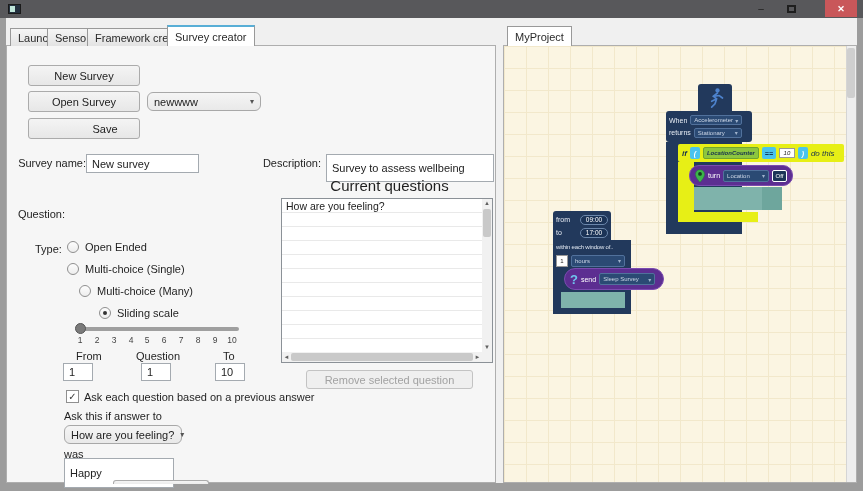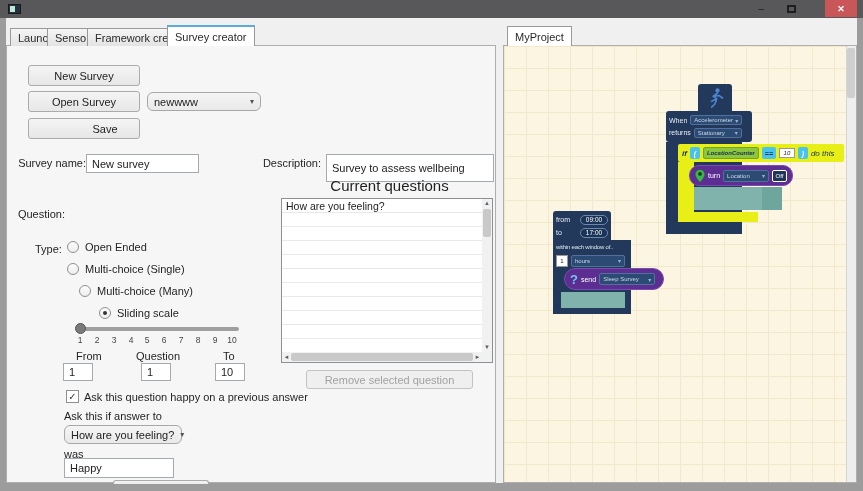--- a/index.html
+++ b/index.html
@@ -173,29 +173,29 @@
     <span class="tick" style="left:218px;top:289px;">10</span>
 
     <div class="lbl" style="left:69px;top:304px;">From</div>
     <div class="lbl" style="left:129px;top:304px;">Question</div>
     <div class="lbl" style="left:216px;top:304px;">To</div>
     <div class="textbox" style="left:56px;top:317px;width:30px;height:18px;">1</div>
     <div class="textbox" style="left:134px;top:317px;width:30px;height:18px;">1</div>
     <div class="textbox" style="left:208px;top:317px;width:30px;height:18px;">10</div>
 
     <div class="checkbox" style="left:59px;top:344px;">✓</div>
-    <div class="lbl" style="left:77px;top:345px;">Ask this question happy on a previous answer</div>
+    <div class="lbl" style="left:77px;top:345px;">Ask each question based on a previous answer</div>
 
     <div class="lbl" style="left:57px;top:364px;">Ask this if answer to</div>
     <div class="combo" style="left:57px;top:379px;width:118px;height:19px;">
       <span>How are you feeling?</span>
       <span class="arrow">▾</span>
     </div>
     <div class="lbl" style="left:57px;top:402px;">was</div>
-    <div class="textbox" style="left:57px;top:412px;width:110px;height:20px;">Happy</div>
+    <div class="textbox" style="left:57px;top:412px;width:110px;height:30px;">Happy</div>
 
     <div class="btn-sliver" style="left:106px;top:434px;width:96px;height:4px;"></div>
   </div>
 
   <div class="page page-right">
 
     <div class="blk navy" style="left:194px;top:38px;width:34px;height:27px;border-radius:3px 3px 0 0;display:flex;align-items:center;justify-content:center;">
       <svg width="20" height="22" viewBox="0 0 24 26">
         <circle cx="15" cy="4" r="2.6" fill="#4d82cc"></circle>
         <path d="M15 7 L10 11 L14 14 L12 20 L8 24 M10 11 L17 10 L21 13 M14 14 L8 17" stroke="#4d82cc" stroke-width="2" fill="none" stroke-linecap="round"></path>

